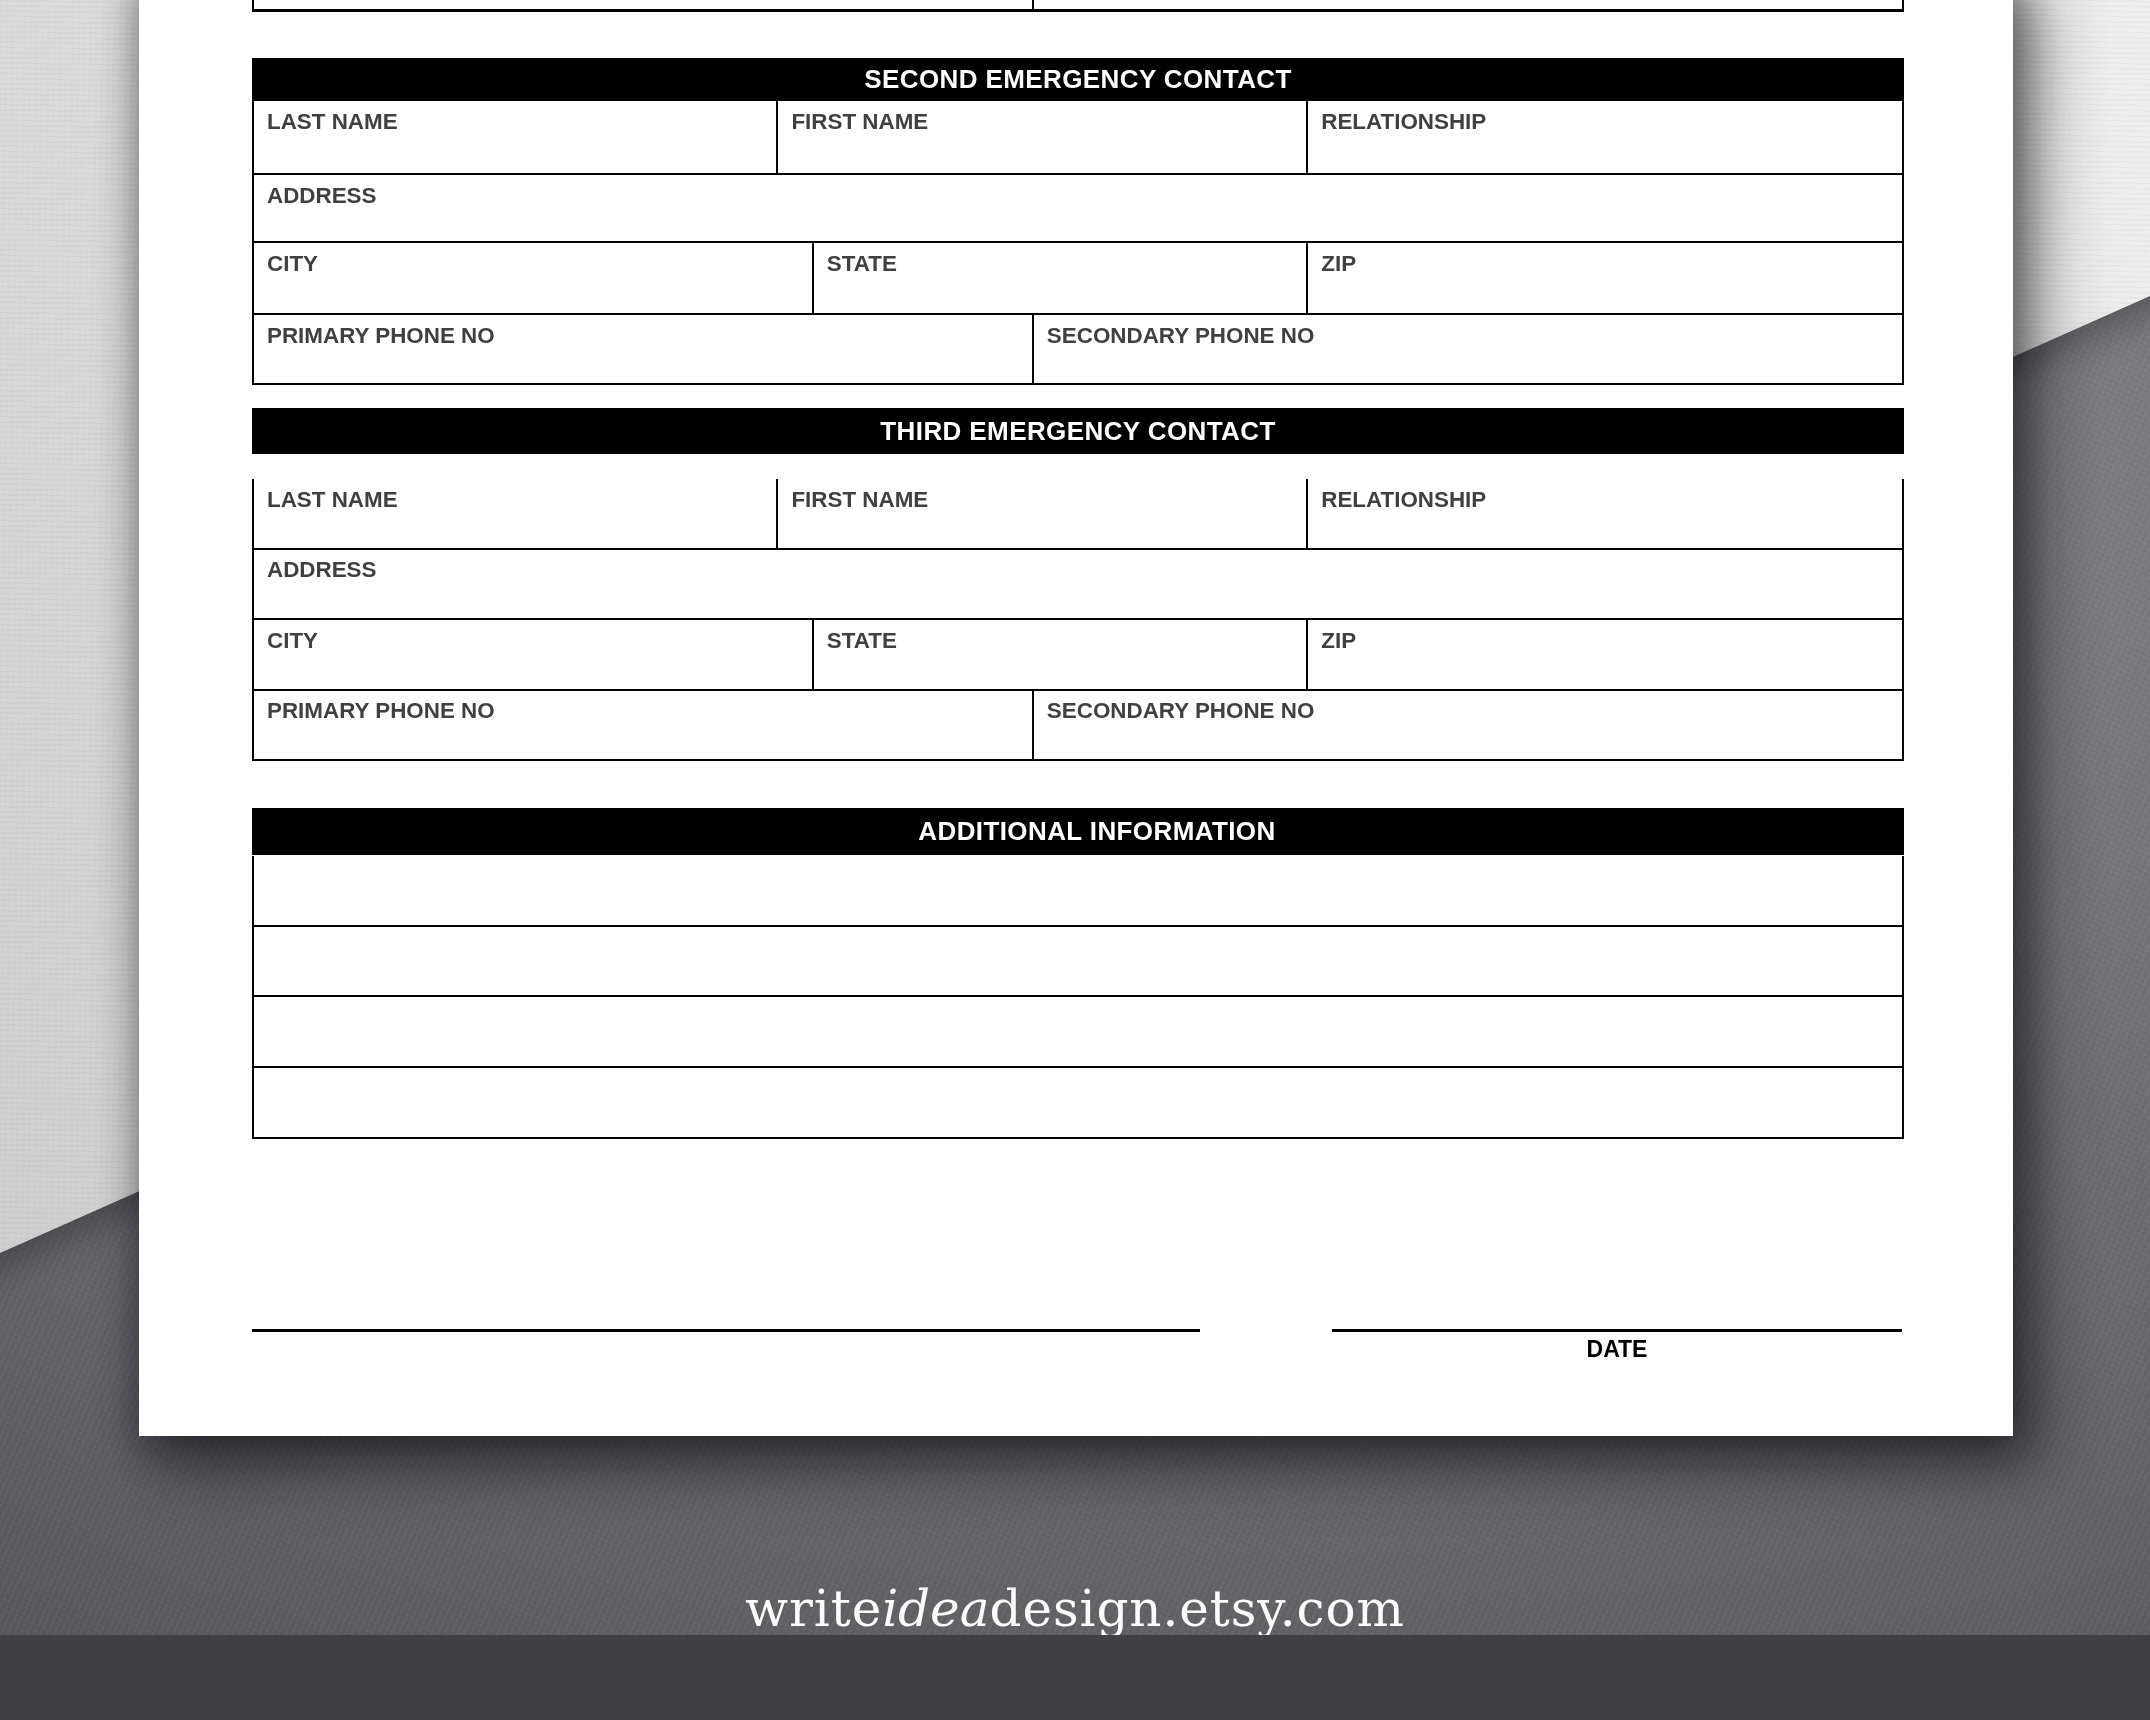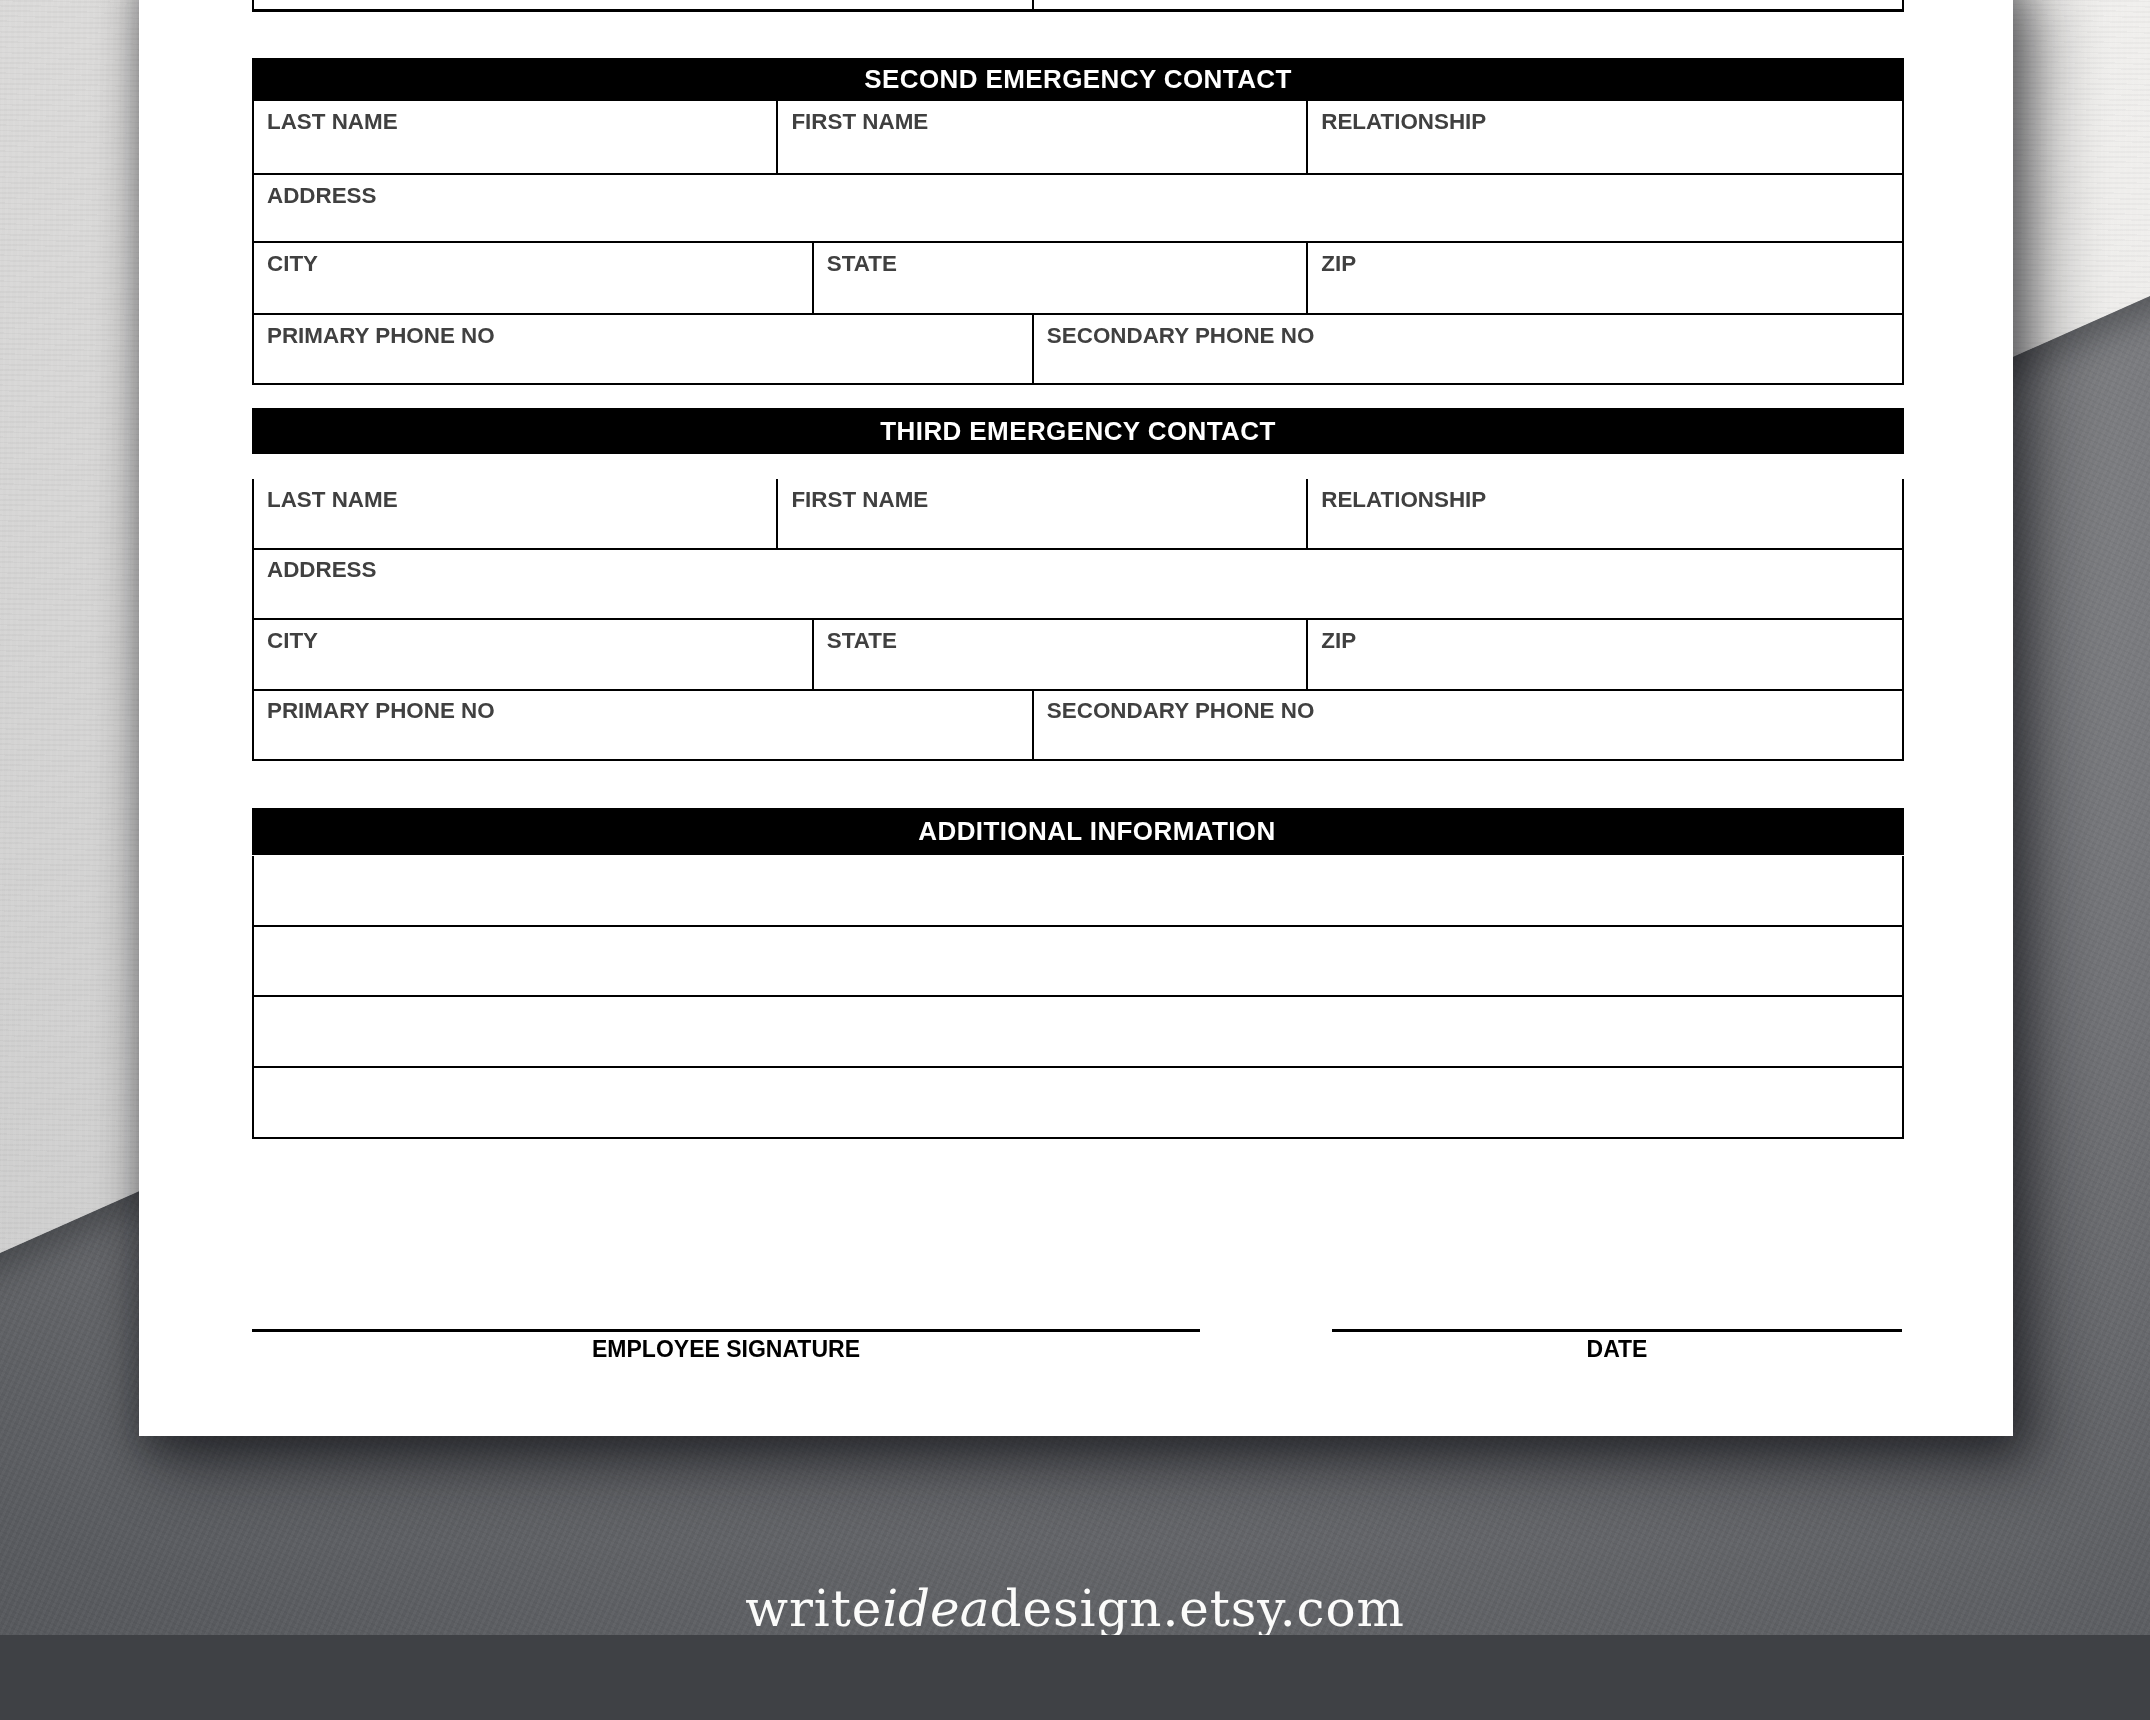--- a/index.html
+++ b/index.html
@@ -200,21 +200,20 @@
     </div>
     <div class="abs frow" style="left:113px;top:1102px;width:1652px;height:71px;">
       <div class="cell" style="width:100%;">
         <span class="fill"></span>
       </div>
     </div>
 
 
     <div class="abs sigline" style="left:113px;top:1363px;width:948px;"></div>
     <div class="abs sigline" style="left:1193px;top:1363px;width:570px;"></div>
-    <div class="abs siglabel" style="left:113px;top:1370px;width:948px;">EMPLOYEE SIGNATURE</div>
     <div class="abs siglabel" style="left:1193px;top:1370px;width:570px;">DATE</div>
   </div>
 
   <div class="watermark">
     <span>write</span><span class="script">idea</span><span>design.etsy.com</span>
   </div>
 
 </div>
 
 

